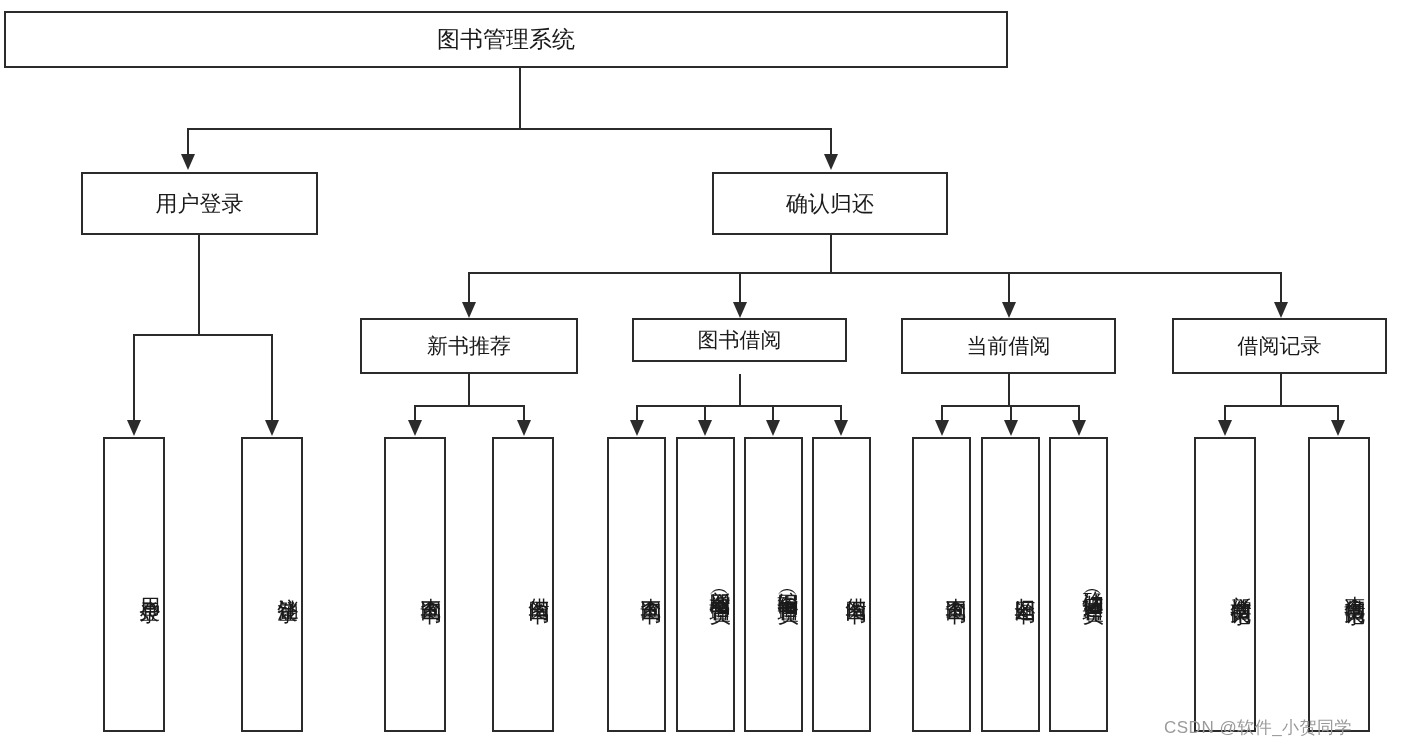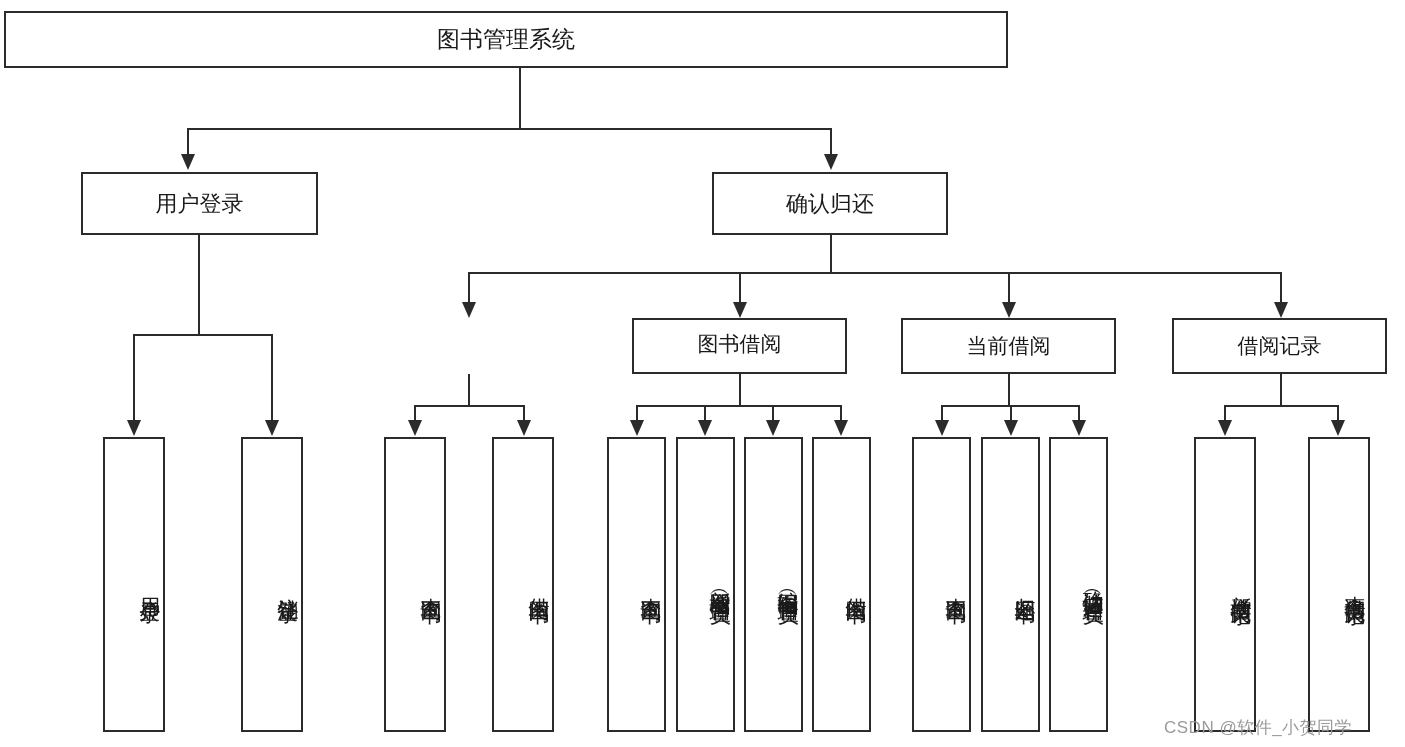--- a/index.html
+++ b/index.html
@@ -122,21 +122,24 @@
   <div class="conn h" style="left:468px; top:272px; width:812px;"></div>
   <div class="conn v" style="left:468px; top:272px; height:32px;"></div>
   <div class="arrow-head" style="left:462px; top:302px;"></div>
   <div class="conn v" style="left:739px; top:272px; height:32px;"></div>
   <div class="arrow-head" style="left:733px; top:302px;"></div>
   <div class="conn v" style="left:1008px; top:272px; height:32px;"></div>
   <div class="arrow-head" style="left:1002px; top:302px;"></div>
   <div class="conn v" style="left:1280px; top:272px; height:32px;"></div>
   <div class="arrow-head" style="left:1274px; top:302px;"></div>
 
-  <div class="node level2-node" style="left:632px; top:318px; width:215px; height:56px;font-family:Liberation Mono, monospace;">
+  <div class="node level2-node" style="left:360px; top:318px; width:218px; height:56px;">
+    <span>新书推荐</span>
+  </div>
+  <div class="node level2-node" style="left:632px; top:318px; width:215px; height:44px;">
     <span>图书借阅</span>
   </div>
   <div class="node level2-node" style="left:1172px; top:318px; width:215px; height:56px;">
     <span>借阅记录</span>
   </div>
   <div class="node level2-node" style="left:901px; top:318px; width:215px; height:56px;">
     <span>当前借阅</span>
   </div>
 
   <div class="conn v" style="left:468px; top:374px; height:33px;"></div>

